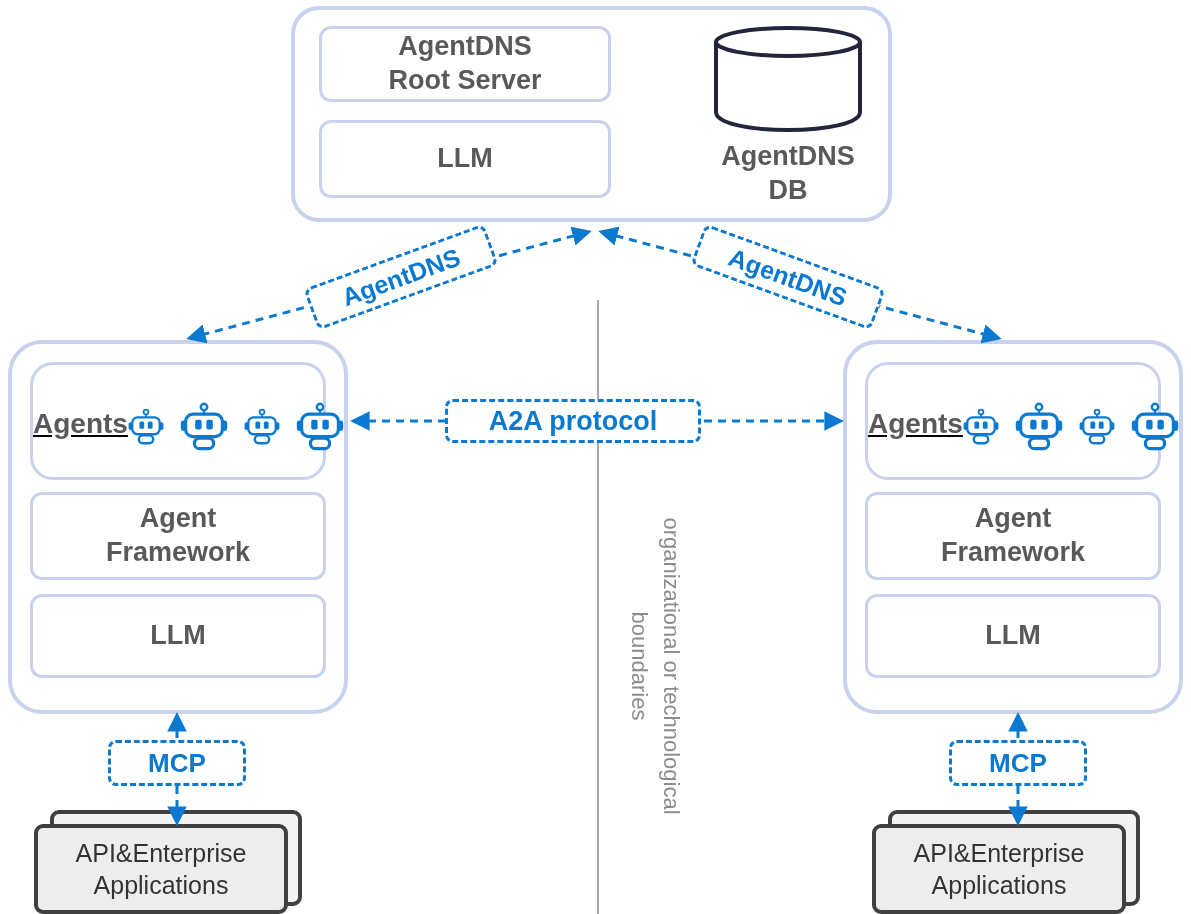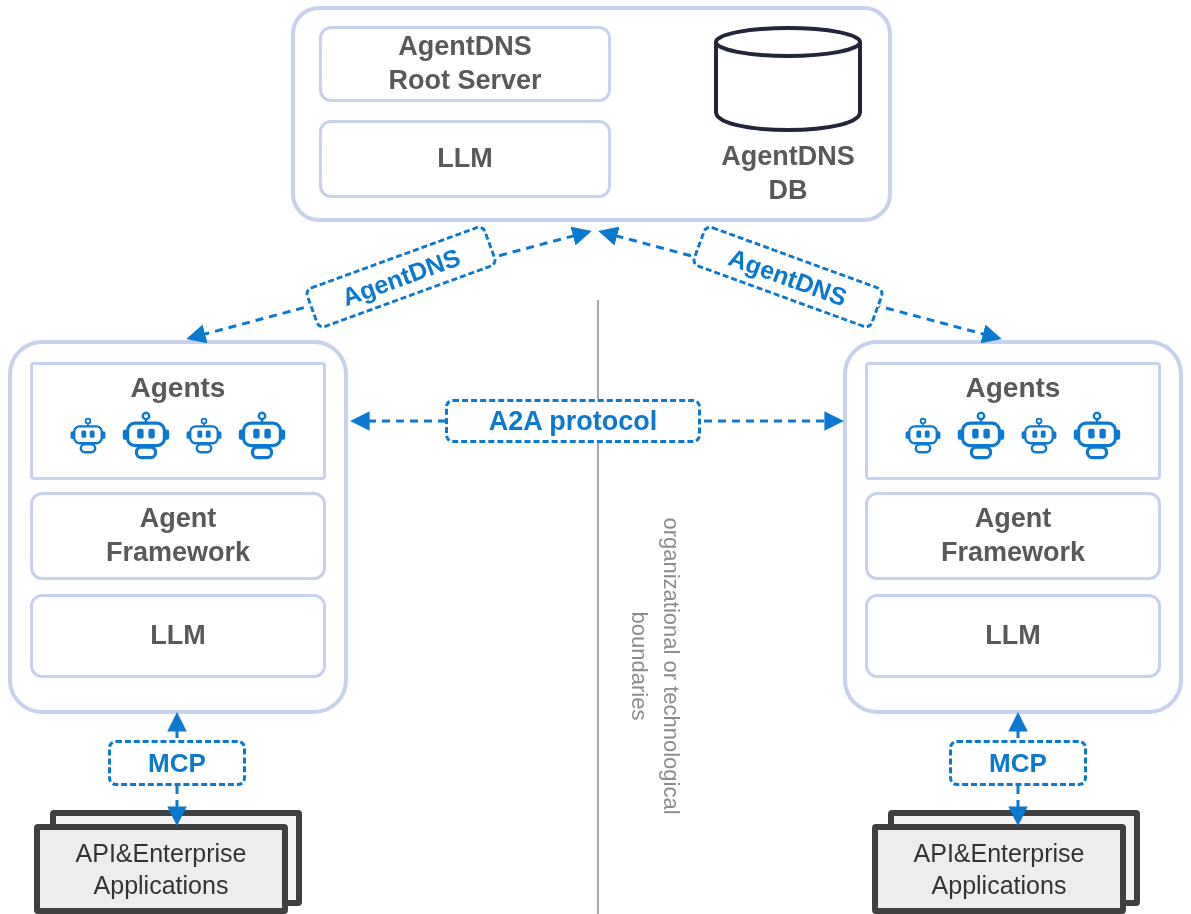--- a/index.html
+++ b/index.html
@@ -23,29 +23,29 @@
   .multiline { white-space:pre-line; }
 
   
   .dashed-label {
     border:3px dashed #0b79cf; border-radius:8px; background:#ffffff;
     box-sizing:border-box; display:flex; align-items:center; justify-content:center;
     color:#0b79cf; font-weight:bold; text-align:center;
   }
 
   .agents-box {
-    border:3px solid #c8d2ec; border-radius:4px; background:#ffffff;
-    box-sizing:border-box; display:flex; flex-direction:column; align-items:center;
-    justify-content:flex-start; padding-top:6px;
+    border:3px solid #c8d2ec; border-radius:23px; background:#ffffff;
+    box-sizing:border-box; display:flex; flex-direction:row; align-items:center;
+    justify-content:flex-start; padding-top:6px;text-decoration:underline;
   }
   .agents-title { color:#595959; font-weight:bold; font-size:28px; line-height:1.2; }
   .robot-row { display:flex; align-items:center; justify-content:center; gap:16px; margin-top:6px; }
 
   .apps-box {
-    background:#ececec; border:6px solid #404040; border-radius:4px; box-sizing:border-box;
+    background:#ececec; border:4px solid #404040; border-radius:9px; box-sizing:border-box;
   }
   .apps-front {
     display:flex; align-items:center; justify-content:center; text-align:center;
     color:#333333; font-size:25px; line-height:1.3; background:#ededed;
   }
 
   .db-label { color:#595959; font-weight:bold; font-size:27px; line-height:1.25; text-align:center; }
 
   .divider-line { background:#a8a8a8; }
   .boundary-text {

